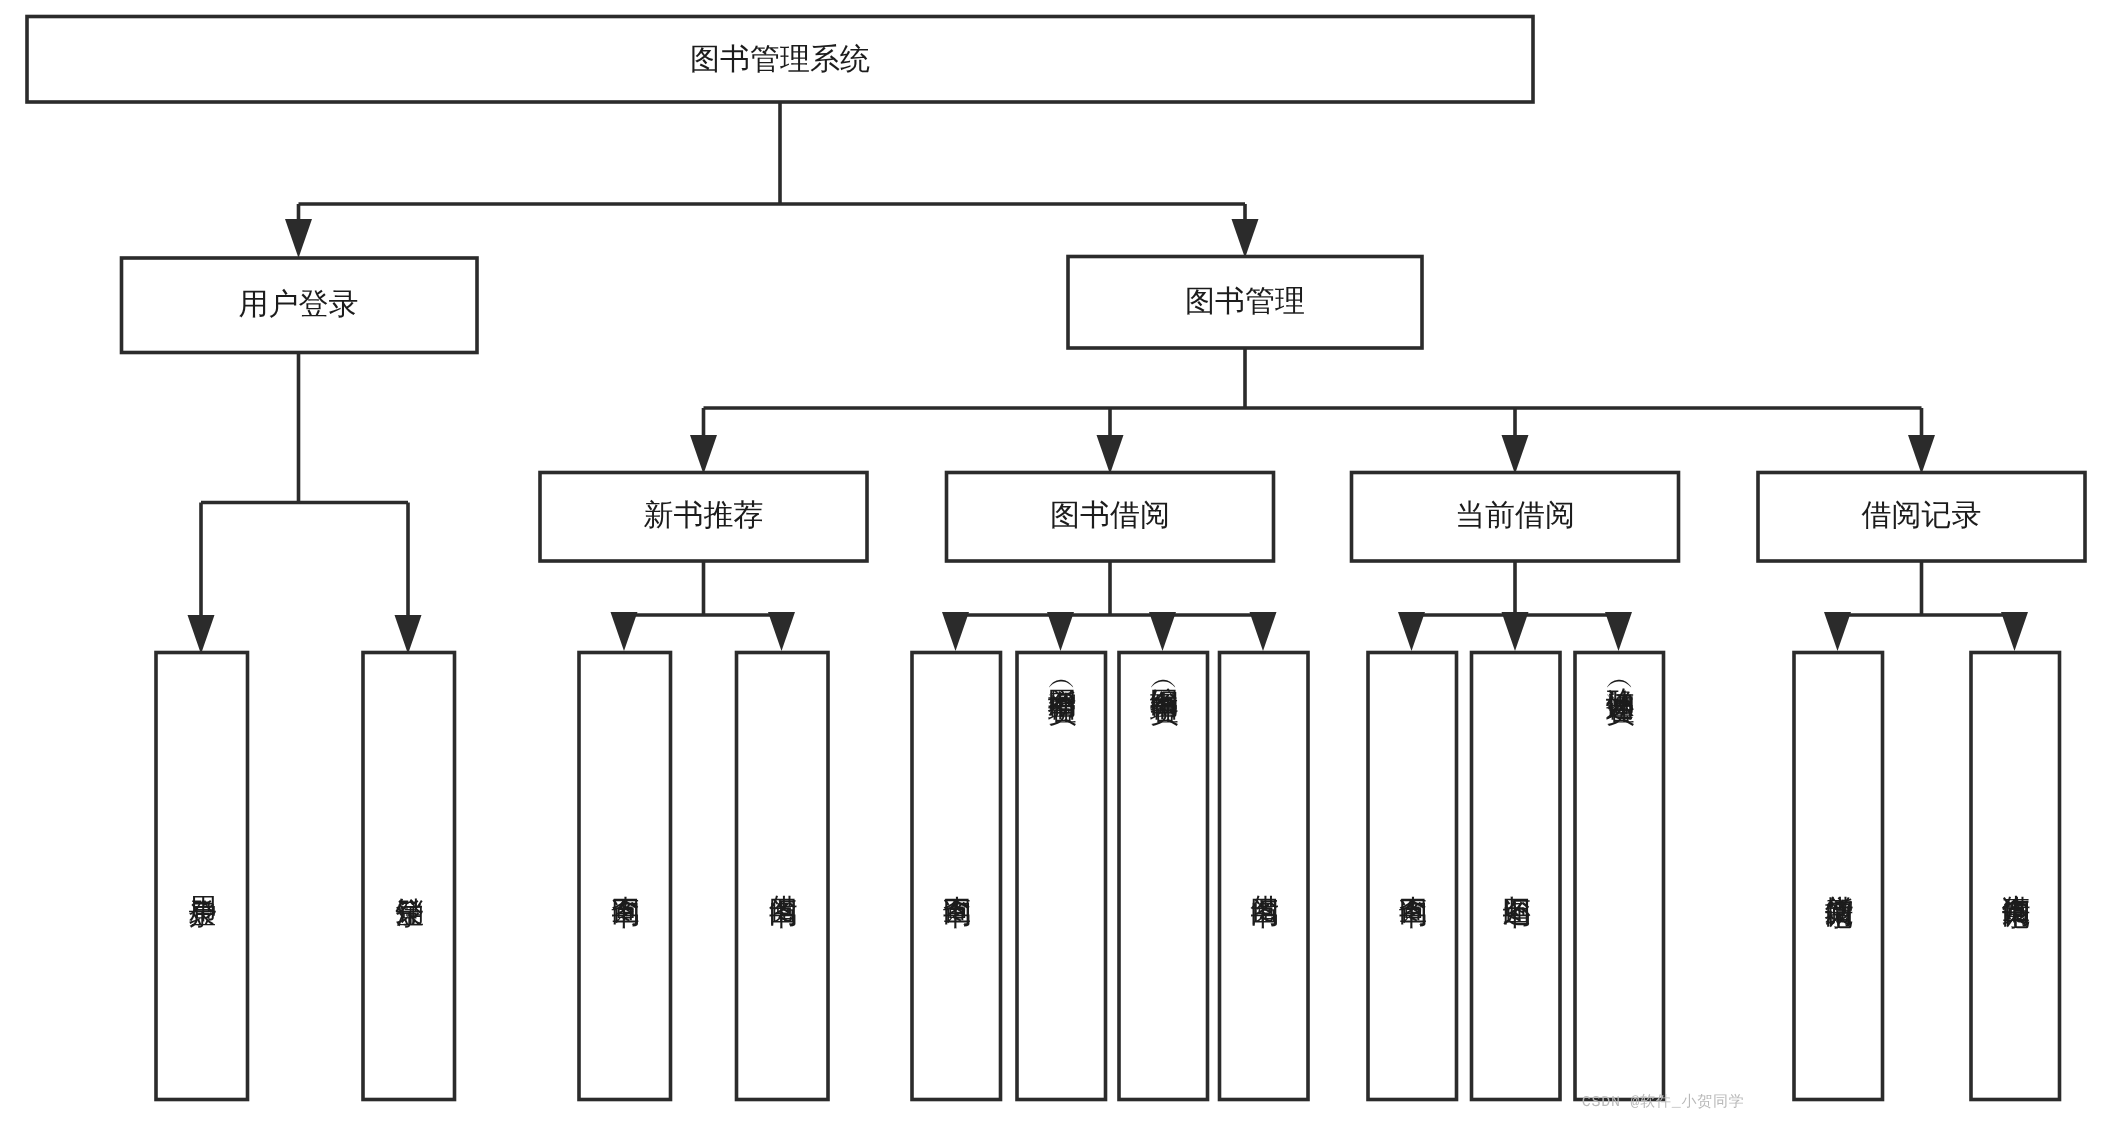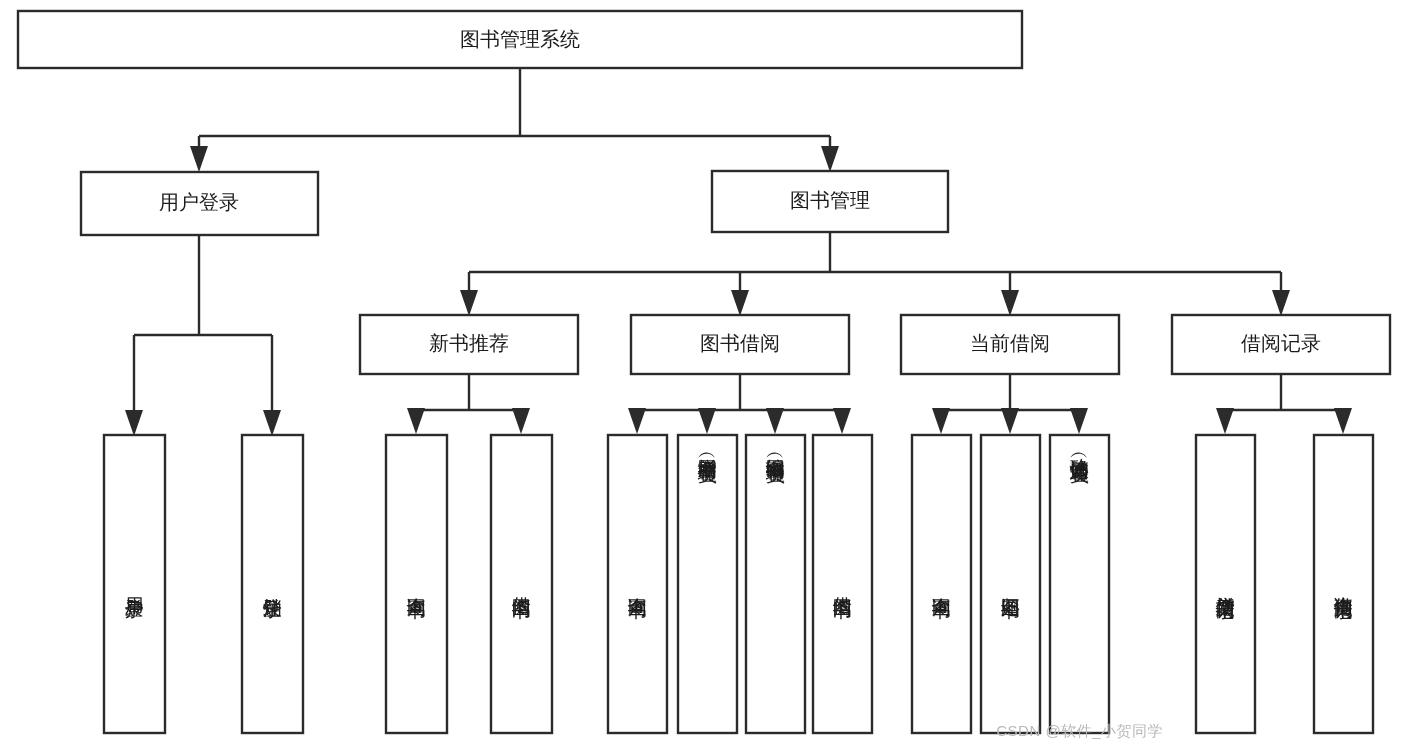--- a/index.html
+++ b/index.html
@@ -64,22 +64,22 @@
     font-size: 19px;
     line-height: 1.12;
     letter-spacing: 1px;
     color: #1c1c1c;
     white-space: nowrap;
   }
   .watermark {
     position: absolute;
     right: 10px;
     bottom: 6px;
-    font-family: Liberation Sans, sans-serif;
-    font-size: 15px;
+    font-family: Liberation Mono, monospace;
+    font-size: 10px;
     color: #b9b9b9;
     letter-spacing: 0.5px;
     user-select: none;
   }
 </style>
 </head>
 <body>
 
 <div id="diagram-root">
 

